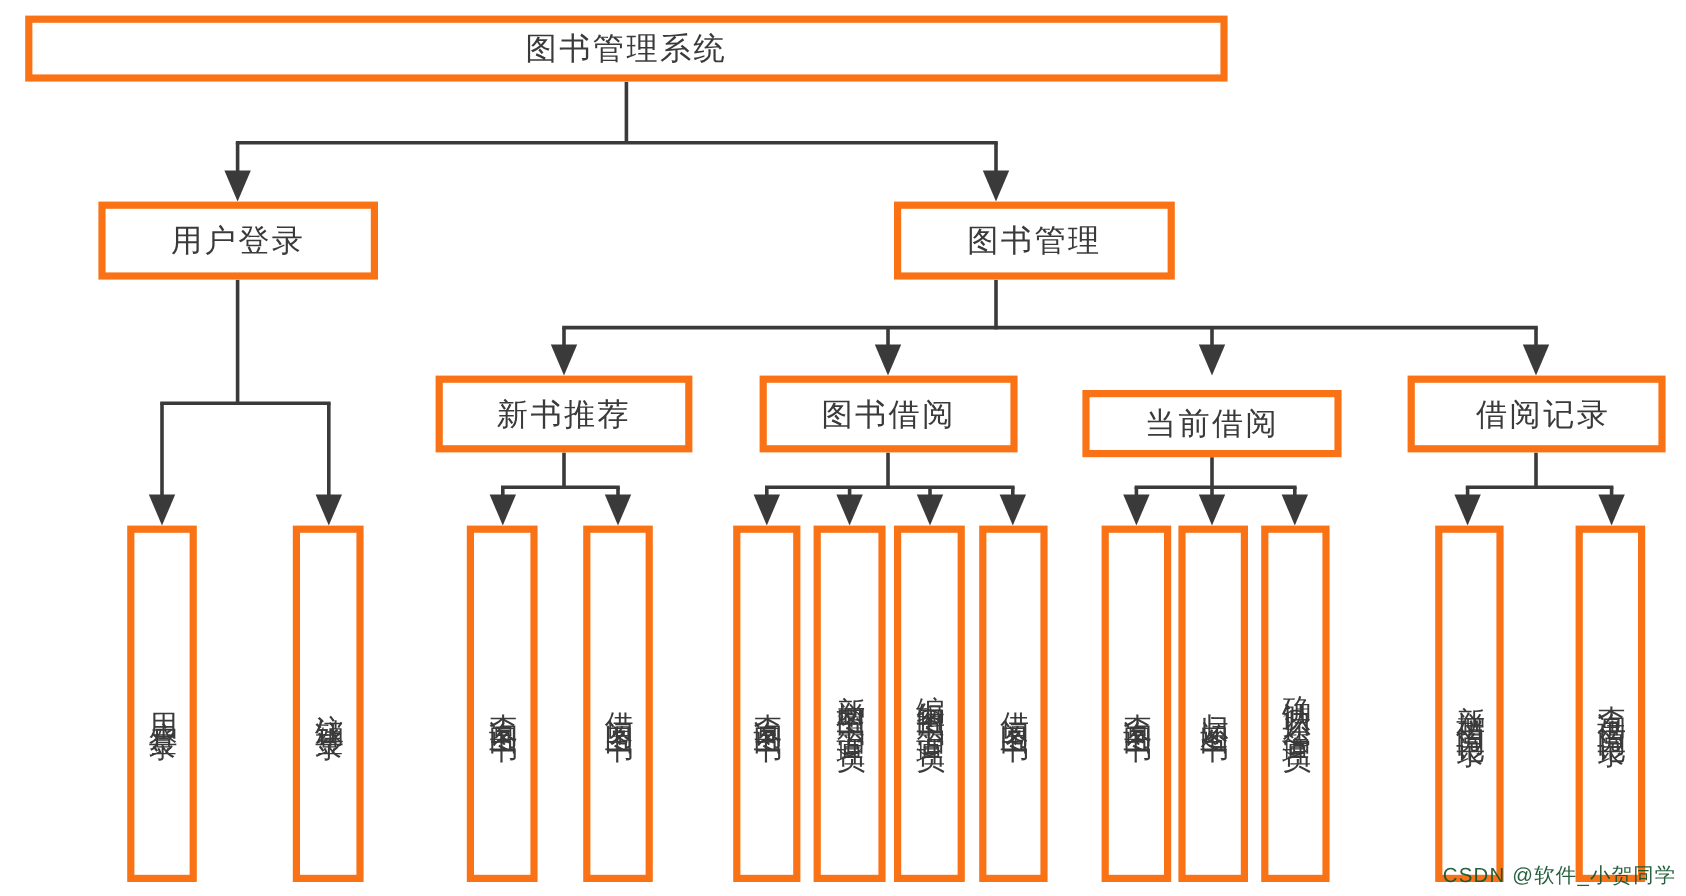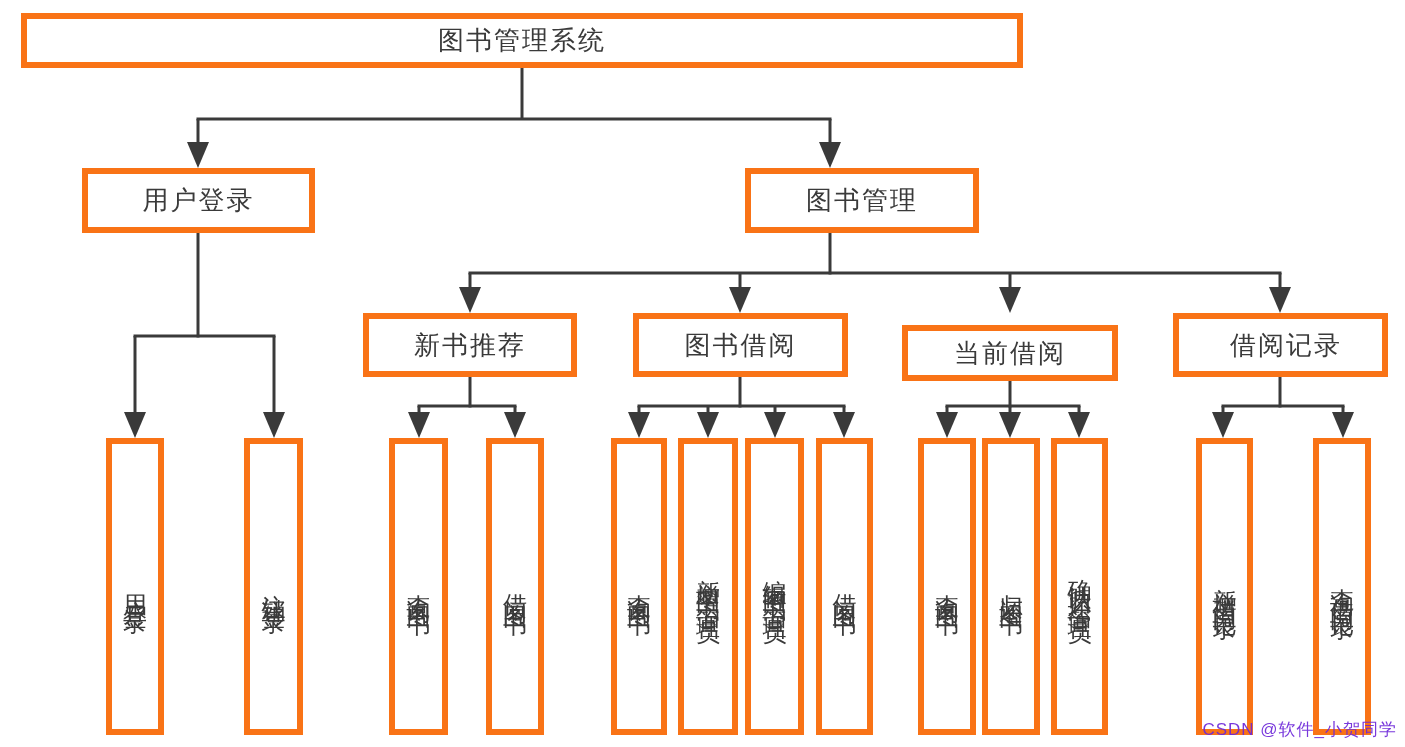--- a/index.html
+++ b/index.html
@@ -6,21 +6,21 @@
   html,body { background:#ffffff; }
   body { font-family:"Liberation Sans","DejaVu Sans",sans-serif; color:#3a3a3a; }
   .canvas { position:relative; width:1405px; height:747px; background:#ffffff; overflow:hidden; }
   .connectors { position:absolute; left:0; top:0; width:1405px; height:747px; z-index:0; }
   .box { position:absolute; background:#ffffff; border:6px solid #f97316;
          display:flex; align-items:center; justify-content:center;
          text-align:center; z-index:1; line-height:1.25; }
   .h { font-size:26px; letter-spacing:2px; white-space:nowrap; }
   .v { writing-mode:vertical-rl; text-orientation:mixed; font-size:24px; letter-spacing:6px; }
   .watermark { position:absolute; right:8px; bottom:6px; font-size:17px;
-               color:#6d28d9; opacity:0.92; letter-spacing:1px; z-index:2; white-space:nowrap; }
+               color:#14532d; opacity:0.92; letter-spacing:1px; z-index:2; white-space:nowrap; }
 </style>
 </head>
 <body>
 
 <div class="canvas">
 
   <svg class="connectors" width="1405" height="747" viewBox="0 0 1405 747" xmlns="http://www.w3.org/2000/svg">
     <g stroke="#3a3a3a" stroke-width="3" fill="none">
 
       <path d="M522 68 V119"></path>

